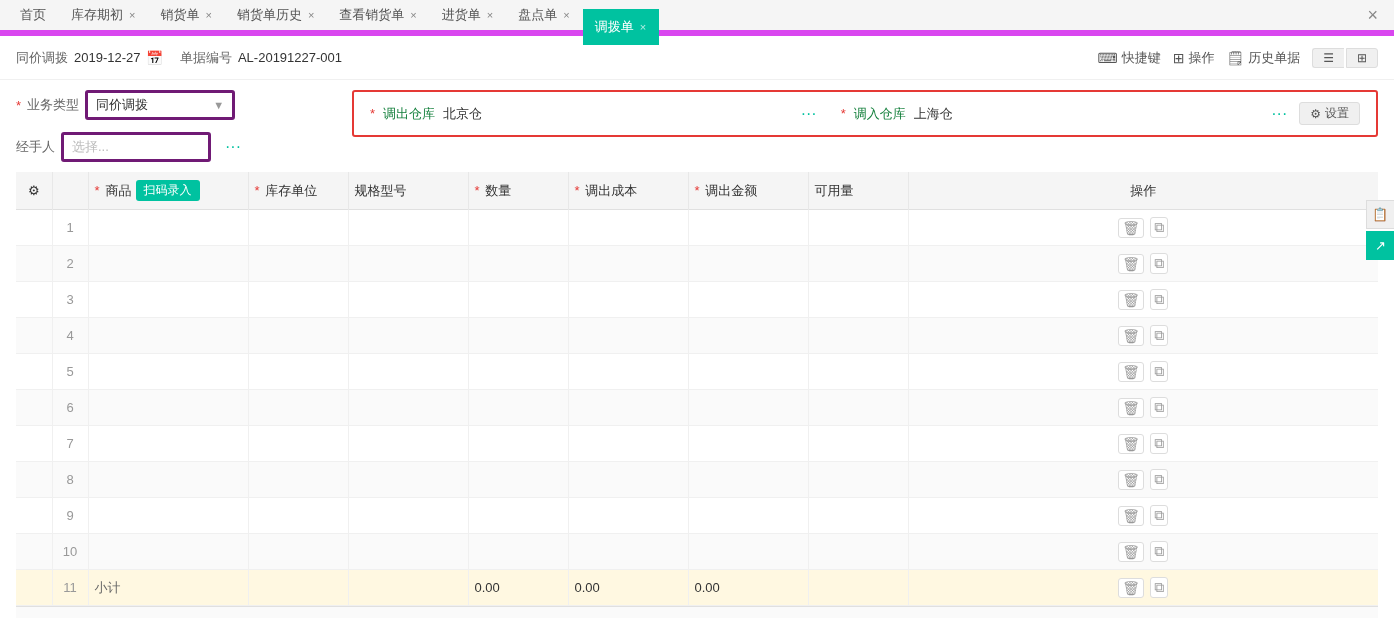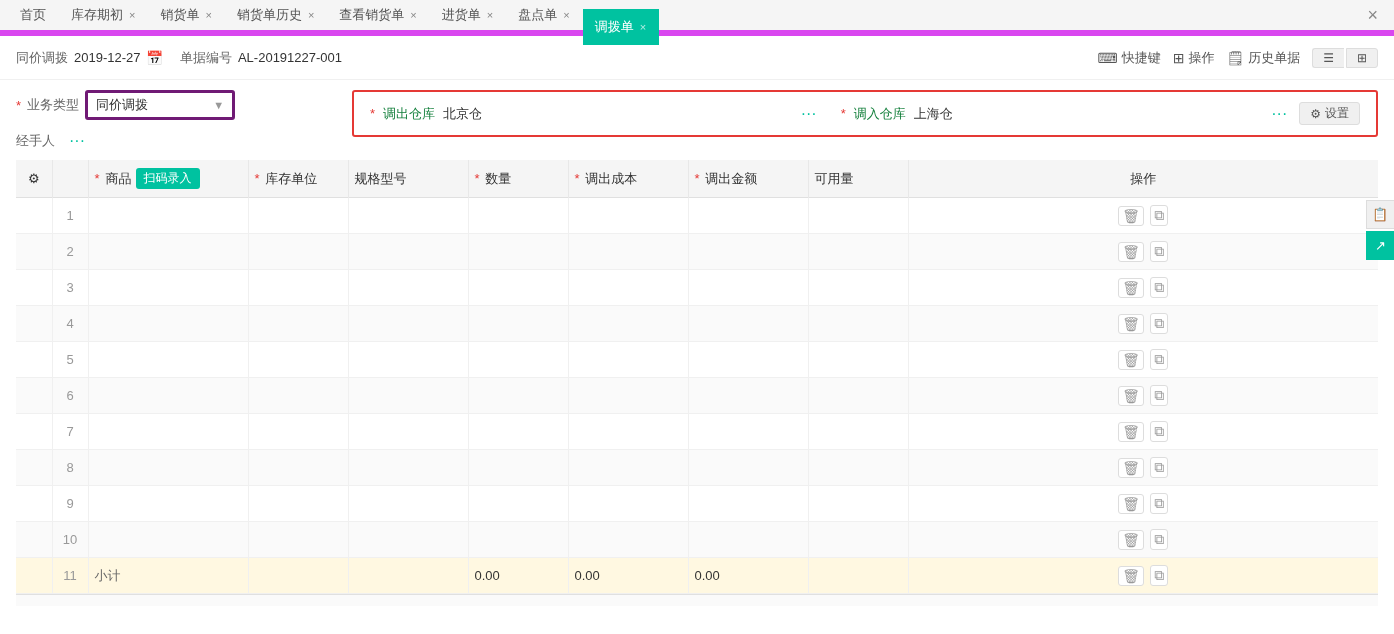--- a/index.html
+++ b/index.html
@@ -330,20 +330,23 @@
     <div class="field-row">
       <span class="required-star">*</span>
       <span class="field-label">业务类型</span>
       <div class="field-dropdown">
         <span>同价调拨</span>
         <span class="field-dropdown-arrow">▼</span>
       </div>
     </div>
     <div class="field-row operator-row">
       <span class="field-label">经手人</span>
+      <div class="field-dropdown">
+        <span class="operator-placeholder">选择...</span>
+      </div>
       <span class="field-more">···</span>
     </div>
   </div>
 
   <div class="form-right">
     <div class="warehouse-section">
       <span class="required-star">*</span>
       <span class="warehouse-label">调出仓库</span>
       <span class="warehouse-value">北京仓</span>
       <span class="field-more">···</span>

